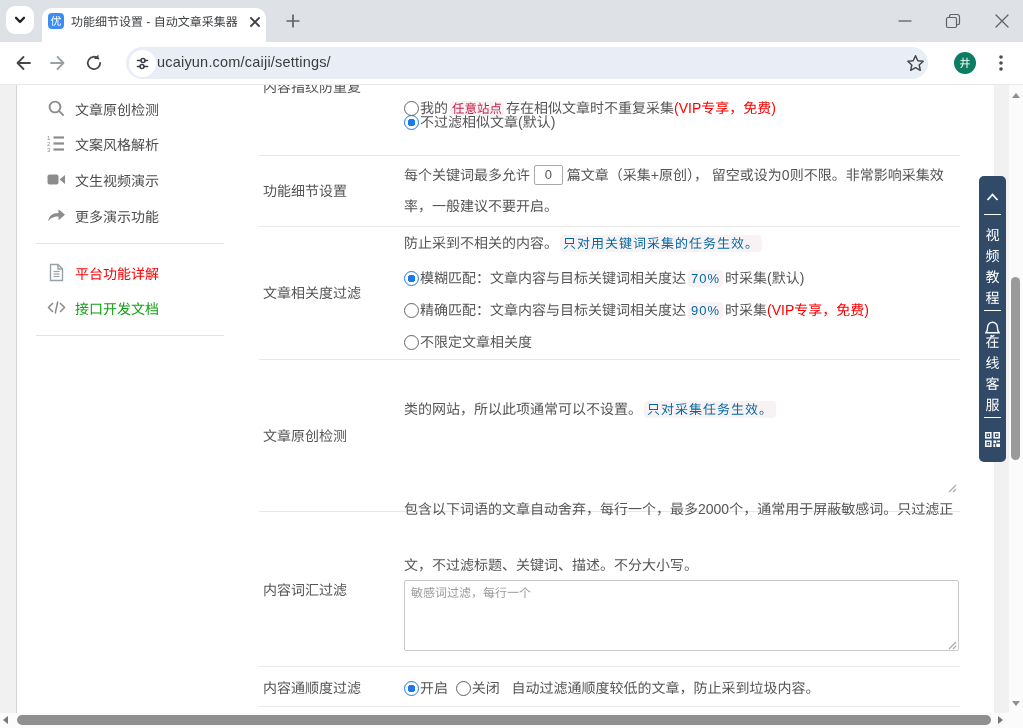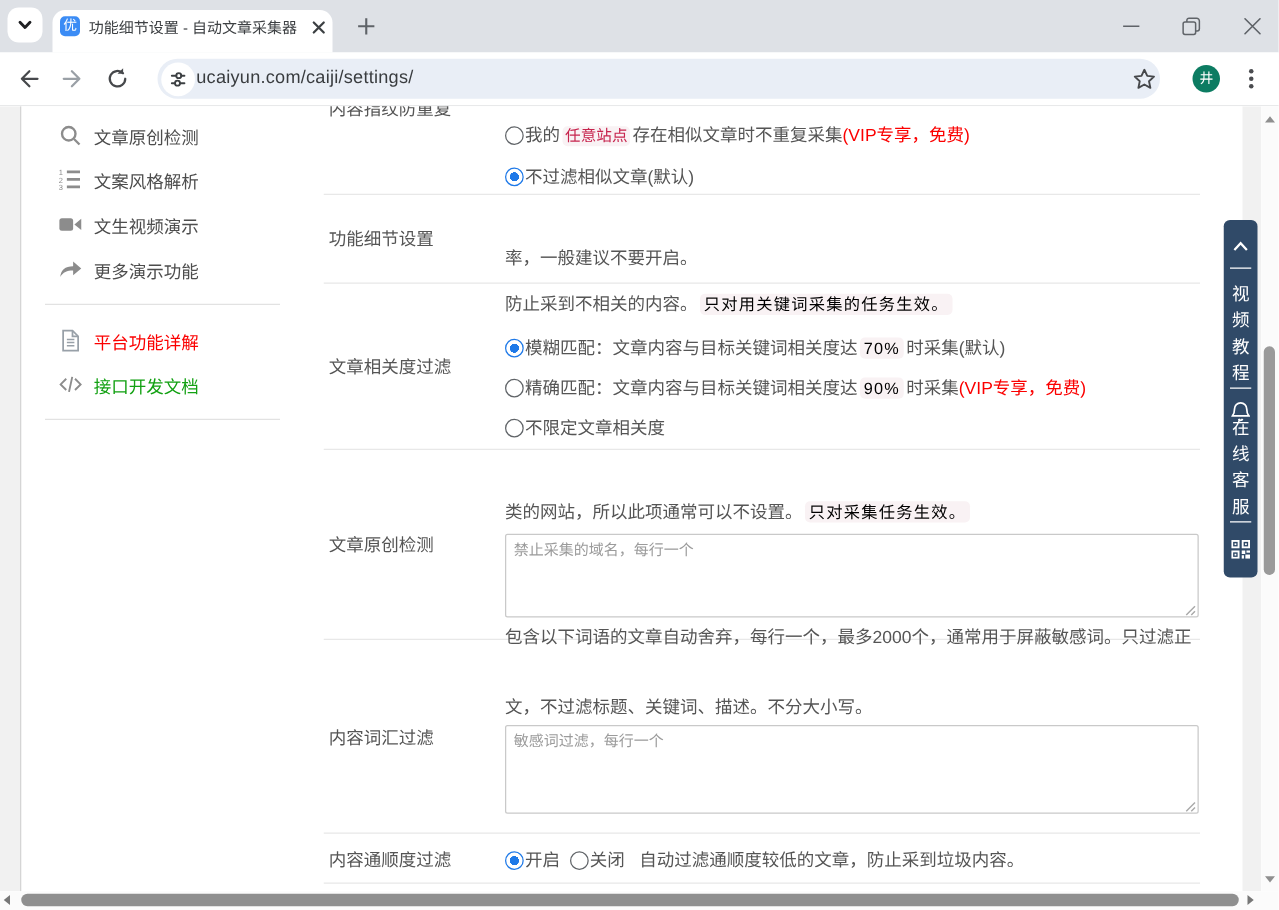--- a/index.html
+++ b/index.html
@@ -28,21 +28,21 @@
 
 .mitem { position:absolute; left:47px; height:20px; font-size:14px; color:#4d4d4d; }
 .mitem svg { position:absolute; left:0; top:1px; }
 .mitem span { position:absolute; left:28px; top:1px; white-space:nowrap; }
 .msep { position:absolute; left:36px; width:188px; border-top:1px solid #e2e2e2; }
 
 .fsep { position:absolute; left:259px; width:701px; border-top:1px solid #e8e8e8; }
 .flabel { position:absolute; left:263px; font-size:14px; color:#555; white-space:nowrap; }
 .fline { position:absolute; left:404px; font-size:14px; color:#555; white-space:nowrap; }
 .red { color:#fb0000; }
-.chip { font-size:13px; color:#000000; background:#f9f2f4; border-radius:4px; padding:1px 3px; letter-spacing:1px; margin:0 2px; }
+.chip { font-size:13px; color:#0369a1; background:#f9f2f4; border-radius:4px; padding:1px 3px; letter-spacing:1px; margin:0 2px; }
 .chip2 { font-size:12.5px; color:#c7254e; background:#f9f2f4; border-radius:4px; padding:1px 2px; margin:0 2px; }
 .ro, .rs { display:inline-block; width:15px; height:15px; border-radius:50%; vertical-align:-3px; margin-right:1px; }
 .ro { border:1.5px solid #606468; background:#fff; }
 .rs { border:1.5px solid #1e79e8; background:radial-gradient(circle, #1e79e8 0 3.6px, #fff 3.7px 100%); }
 textarea.ta { position:absolute; left:404px; width:555px; border:1px solid #c9c9c9; border-radius:2px; resize:none; font-family:"Liberation Sans",sans-serif; font-size:12px; color:#555; padding:2px 6px; outline:none; background:#fff; }
 textarea.ta::placeholder { color:#9b9b9b; }
 .numbox { display:inline-block; width:29px; height:20px; border:1px solid #a9a9a9; border-radius:2px; text-align:center; font-size:13px; line-height:18px; color:#555; vertical-align:1.5px; background:#fff; }
 
 #fbar { position:absolute; left:979px; top:176px; width:27px; height:286px; background:#304a68; border-radius:5px; }
 .fbsep { position:absolute; left:5px; width:17px; border-top:1px solid #fff; }
@@ -183,28 +183,28 @@
  <div class="fsep" style="top:621px"></div>
 
  <div class="flabel" style="top:-9px">内容指纹防重复</div>
  <div class="flabel" style="top:95px">功能细节设置</div>
  <div class="flabel" style="top:197px">文章相关度过滤</div>
  <div class="flabel" style="top:340px">文章原创检测</div>
  <div class="flabel" style="top:494px">内容词汇过滤</div>
  <div class="flabel" style="top:592px">内容通顺度过滤</div>
 
  <div class="fline" style="top:12px"><span class="ro"></span>我的<span class="chip2">任意站点</span>存在相似文章时不重复采集<span class="red">(VIP专享，免费)</span></div>
- <div class="fline" style="top:45px"><span class="rs"></span>不过滤相似文章(默认)</div>
+ <div class="fline" style="top:26px"><span class="rs"></span>不过滤相似文章(默认)</div>
+ <div class="fline" style="top:79px">每个关键词最多允许 <span class="numbox">0</span> 篇文章（采集+原创）， 留空或设为0则不限。非常影响采集效</div>
  <div class="fline" style="top:110px">率，一般建议不要开启。</div>
  <div class="fline" style="top:147px">防止采到不相关的内容。<span class="chip">只对用关键词采集的任务生效。</span></div>
  <div class="fline" style="top:182px"><span class="rs"></span>模糊匹配：文章内容与目标关键词相关度达<span class="chip">70%</span>时采集(默认)</div>
  <div class="fline" style="top:214px"><span class="ro"></span>精确匹配：文章内容与目标关键词相关度达<span class="chip">90%</span>时采集<span class="red">(VIP专享，免费)</span></div>
  <div class="fline" style="top:246px"><span class="ro"></span>不限定文章相关度</div>
  <div class="fline" style="top:313px">类的网站，所以此项通常可以不设置。<span class="chip">只对采集任务生效。</span></div>
- <textarea class="ta" style="top: 341.5px; height: 67px;" placeholder="禁止采集的域名，每行一个"></textarea>
  <svg class="abs" style="left:948px;top:399px" width="9" height="9">
       <path d="M8 1 L1 8 M8 5 L5 8" stroke="#aaa" stroke-width="1.2"></path>
     </svg>
 <div class="fline" style="top:413px">包含以下词语的文章自动舍弃，每行一个，最多2000个，通常用于屏蔽敏感词。只过滤正</div>
  <div class="fline" style="top:469px">文，不过滤标题、关键词、描述。不分大小写。</div>
  <textarea class="ta" style="top: 494.5px; height: 71px;" placeholder="敏感词过滤，每行一个"></textarea>
  <svg class="abs" style="left:948px;top:556px" width="9" height="9">
       <path d="M8 1 L1 8 M8 5 L5 8" stroke="#aaa" stroke-width="1.2"></path>
     </svg>
 <div class="fline" style="top:592px"><span class="rs"></span>开启&nbsp;&nbsp;<span class="ro"></span>关闭&nbsp;&nbsp;&nbsp;自动过滤通顺度较低的文章，防止采到垃圾内容。</div>

